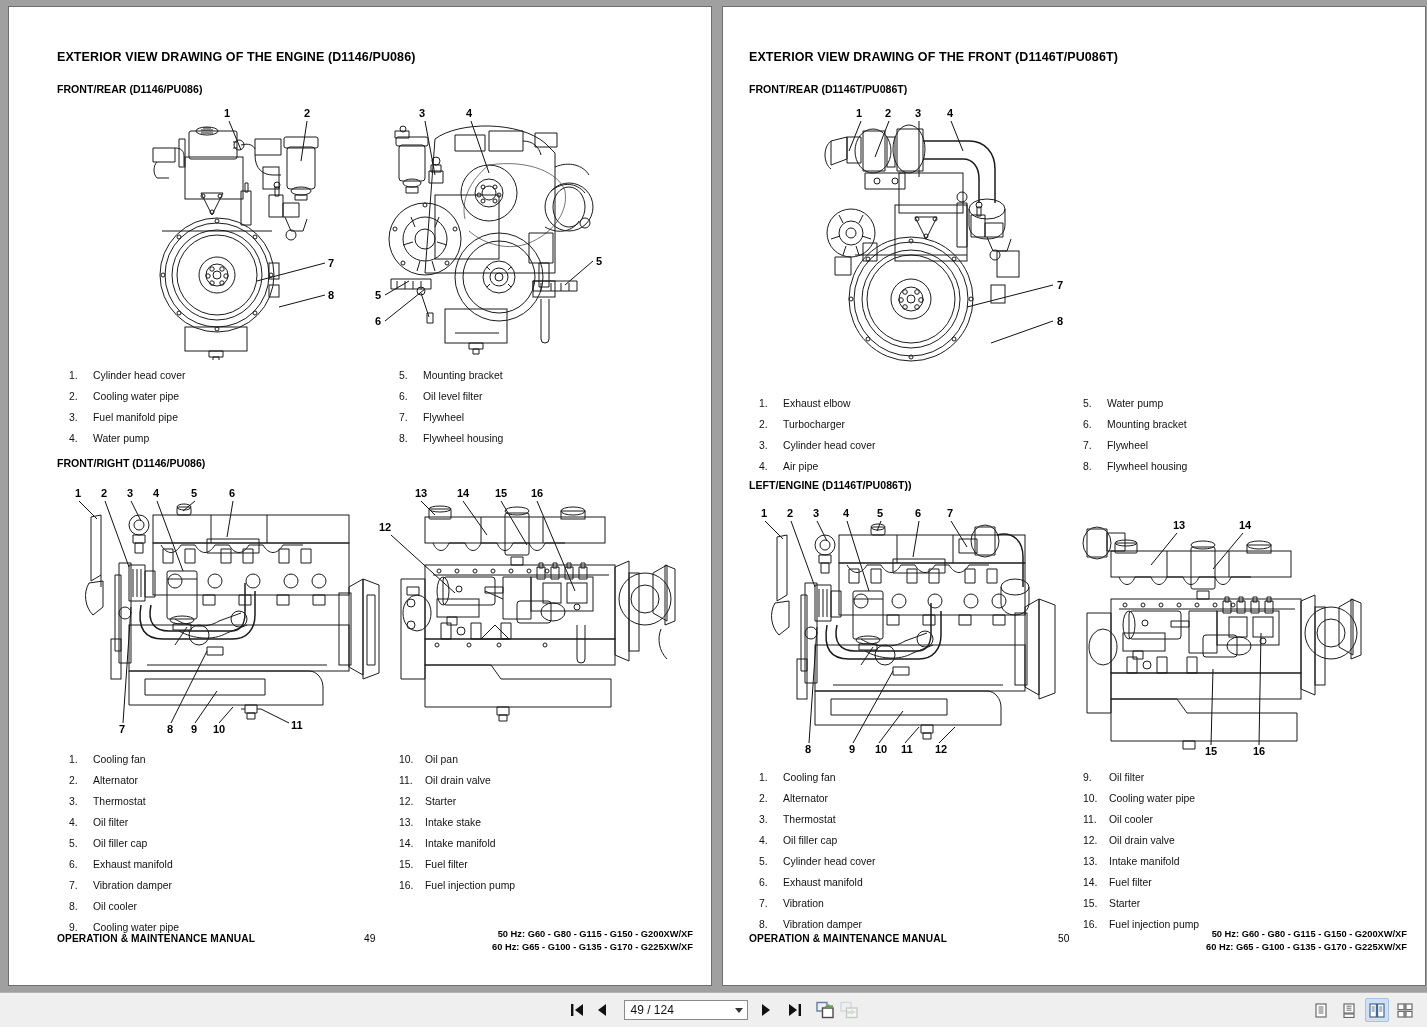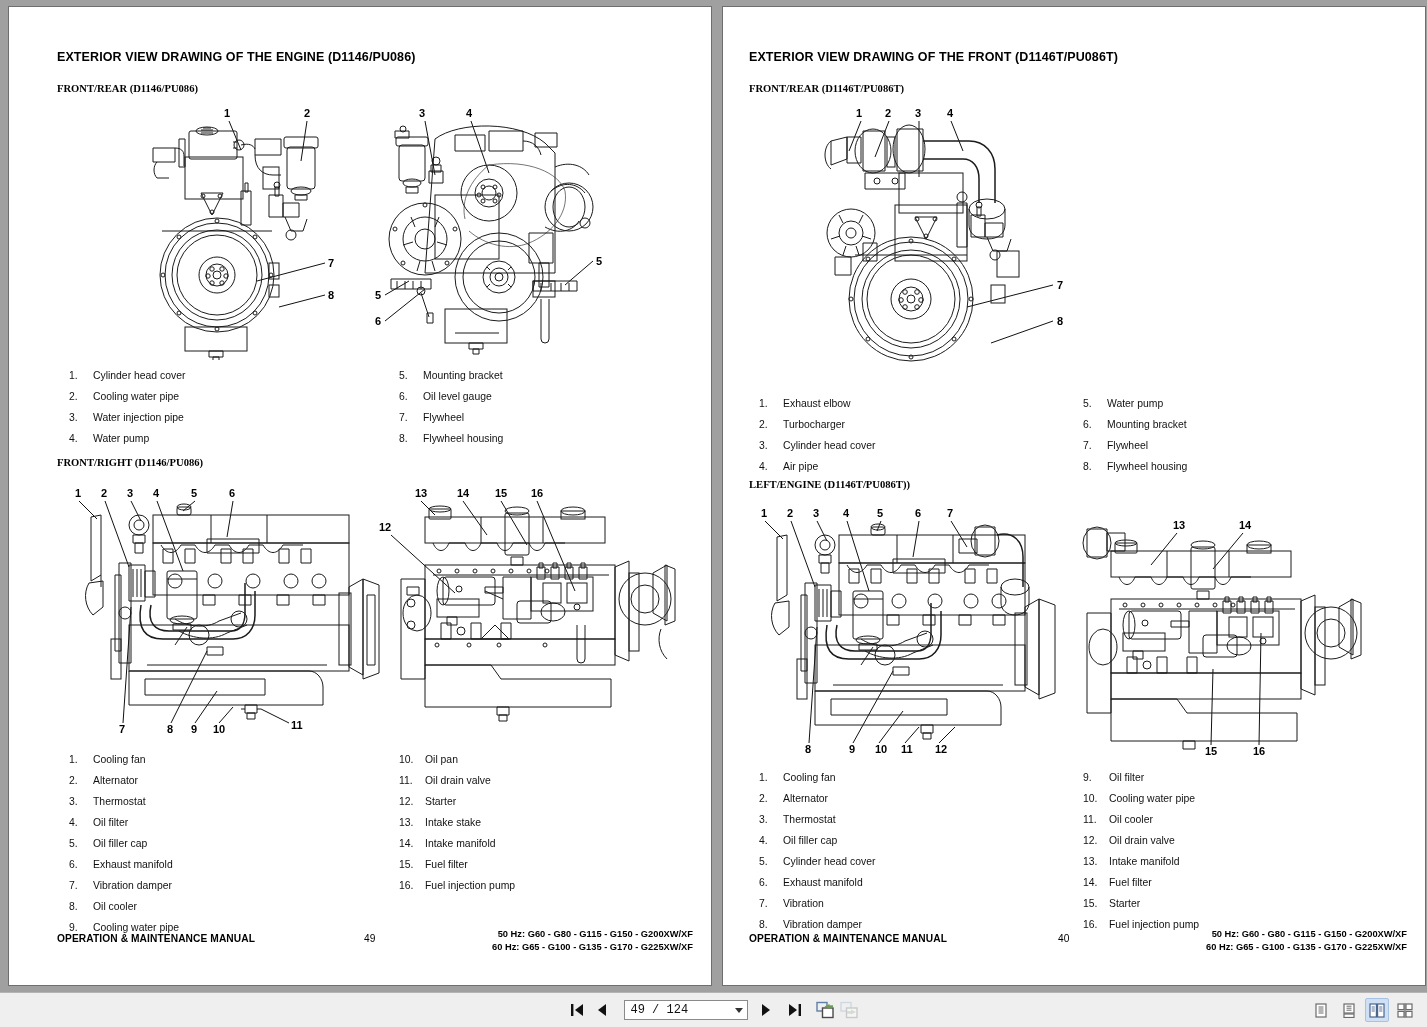--- a/index.html
+++ b/index.html
@@ -26,21 +26,20 @@
   .page-inner{ position:relative; width:100%; height:100%; padding:8px; }
 
   
   .sec-title{
     position:absolute; font-size:12.5px; font-weight:bold; color:#000;
     letter-spacing:.1px; white-space:nowrap;
   }
   .sub-title{
     position:absolute; font-size:10.6px; font-weight:bold; color:#000;
     white-space:nowrap;
-    font-family:Liberation Serif, serif;
   }
 
   .legend{ position:absolute; font-size:10.4px; color:#111; }
   .legend .row{ display:flex; height:21px; align-items:flex-start; line-height:21px; }
   .legend .num{ width:24px; flex:0 0 24px; }
   .legend .num.wide{ width:26px; flex:0 0 26px; }
   .legend .lbl{ white-space:nowrap;text-align:center; }
 
   
   .pg-footer{ position:absolute; left:0; bottom:0; width:100%; height:60px; }
@@ -85,21 +84,21 @@
     cursor:default;
   }
   .tbtn.sp{ margin-right:4px; }
   .tbtn.active{ background:#cfdff4; border:1px solid #a8c2e4; }
   .tbtn.disabled{ opacity:.38; }
   .pgbox{
     width:124px; height:20px; background:#fff; border:1px solid #8a8a8a;
     display:flex; align-items:center; justify-content:space-between;
     padding:0 4px 0 6px; margin:0 6px;
   }
-  .pgbox .val{ font-size:12px; color:#111; font-family:Liberation Mono, monospace; }
+  .pgbox .val{ font-size:12px; color:#111; font-family:Liberation Sans, sans-serif; }
   .pgbox .caret{ width:0;height:0;border-left:4px solid transparent;border-right:4px solid transparent;border-top:5px solid #333; }
   .lyt{ width:16px; height:15px; }
 </style>
 </head>
 <body>
 <div id="app">
 
 <div id="viewer">
 
   <div class="page" id="page-left">
@@ -292,35 +291,35 @@
         <div class="row">
               <span class="num">1.</span>
               <span class="lbl">Cylinder head cover</span>
             </div>
         <div class="row">
               <span class="num">2.</span>
               <span class="lbl">Cooling water pipe</span>
             </div>
         <div class="row">
               <span class="num">3.</span>
-              <span class="lbl">Water injection pipe</span>
+              <span class="lbl">Fuel manifold pipe</span>
             </div>
         <div class="row">
               <span class="num">4.</span>
               <span class="lbl">Water pump</span>
             </div>
       </div>
       <div class="legend" style="left:390px; top:358px;">
         <div class="row">
               <span class="num">5.</span>
               <span class="lbl">Mounting bracket</span>
             </div>
         <div class="row">
               <span class="num">6.</span>
-              <span class="lbl">Oil level gauge</span>
+              <span class="lbl">Oil level filter</span>
             </div>
         <div class="row">
               <span class="num">7.</span>
               <span class="lbl">Flywheel</span>
             </div>
         <div class="row">
               <span class="num">8.</span>
               <span class="lbl">Flywheel housing</span>
             </div>
       </div>
@@ -963,21 +962,21 @@
               <span class="lbl">Starter</span>
             </div>
         <div class="row">
               <span class="num wide">16.</span>
               <span class="lbl">Fuel injection pump</span>
             </div>
       </div>
 
       <div class="pg-footer">
         <div class="manual" style="left:26px;">OPERATION &amp; MAINTENANCE MANUAL</div>
-        <div class="pgno" style="left:335px;">40</div>
+        <div class="pgno" style="left:335px;">50</div>
         <div class="models">
           <div>50 Hz: G60 - G80 - G115 - G150 - G200XW/XF</div>
           <div>60 Hz: G65 - G100 - G135 - G170 - G225XW/XF</div>
         </div>
       </div>
 
     </div>
   </div>
 </div>
 

